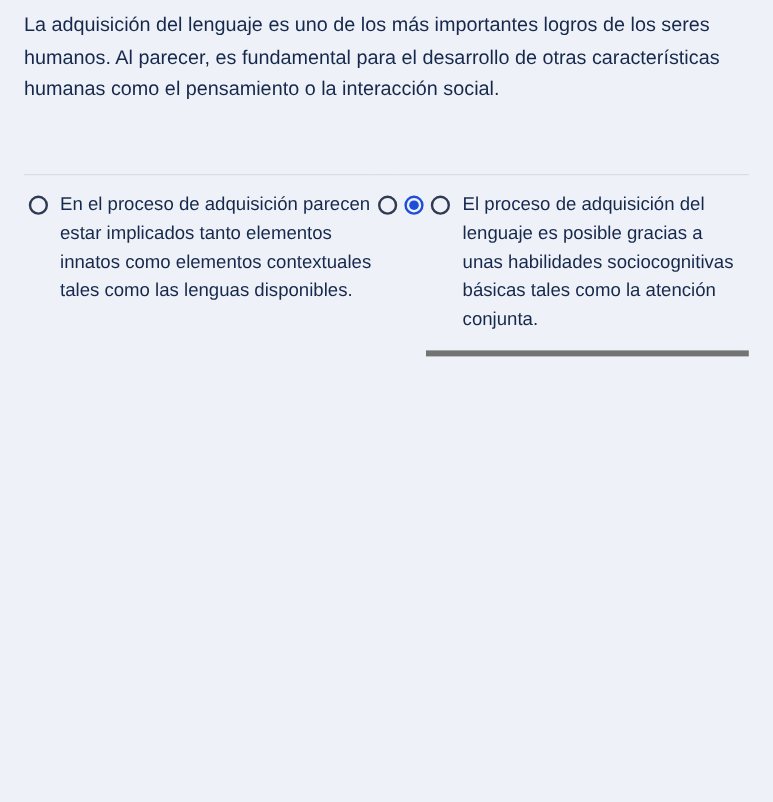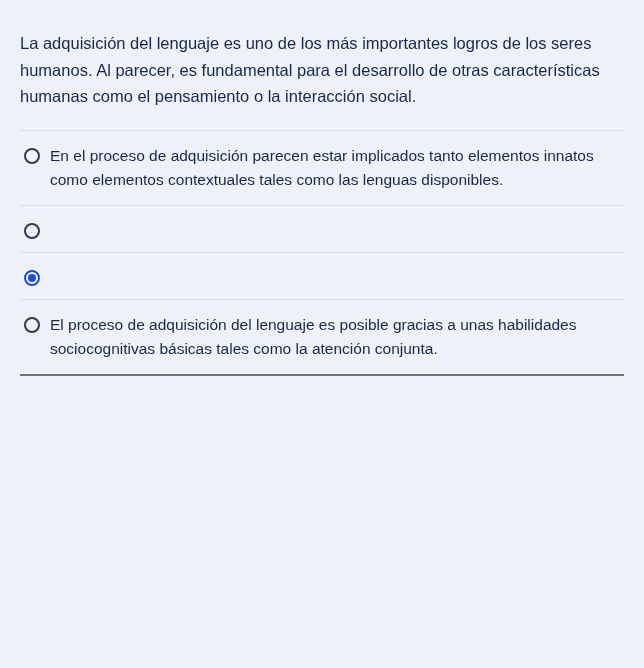--- a/index.html
+++ b/index.html
@@ -11,53 +11,54 @@
     height: 668px;
     background: #eef1f7;
     font-family: "Liberation Sans", sans-serif;
     color: #1b2a4a;
     overflow: hidden;
   }
   .page {
     width: 644px;
     height: 668px;
     box-sizing: border-box;
-    padding: 30px 20px 0 20px;
+    padding: 8px 20px 0 20px;
     display: flex;
     flex-direction: column;
+    gap: 37px;
   }
   .stem {
     font-size: 16.5px;
     line-height: 1.62;
     color: #16294c;
     margin: 0 0 0 0;
   }
   .stem p {
     margin: 0;
   }
   .stem .q-line {
     margin-top: 4px;
   }
   .options {
     margin-top: 20px;
     display: flex;
-    flex-direction: column;
+    flex-direction: row;
   }
   .option {
     display: flex;
     align-items: flex-start;
     gap: 10px;
     padding: 13px 2px 13px 4px;
     border-top: 1px solid #d8dde8;
     font-size: 15.5px;
     line-height: 1.55;
     color: #16294c;
   }
   .option:last-child {
-    border-bottom: 2px solid #737373;
+    border-bottom: 5px solid #737373;
   }
   .radio {
     flex: 0 0 auto;
     width: 16px;
     height: 16px;
     border: 2px solid #2f3b52;
     border-radius: 50%;
     box-sizing: border-box;
     margin-top: 4px;
     background: transparent;

